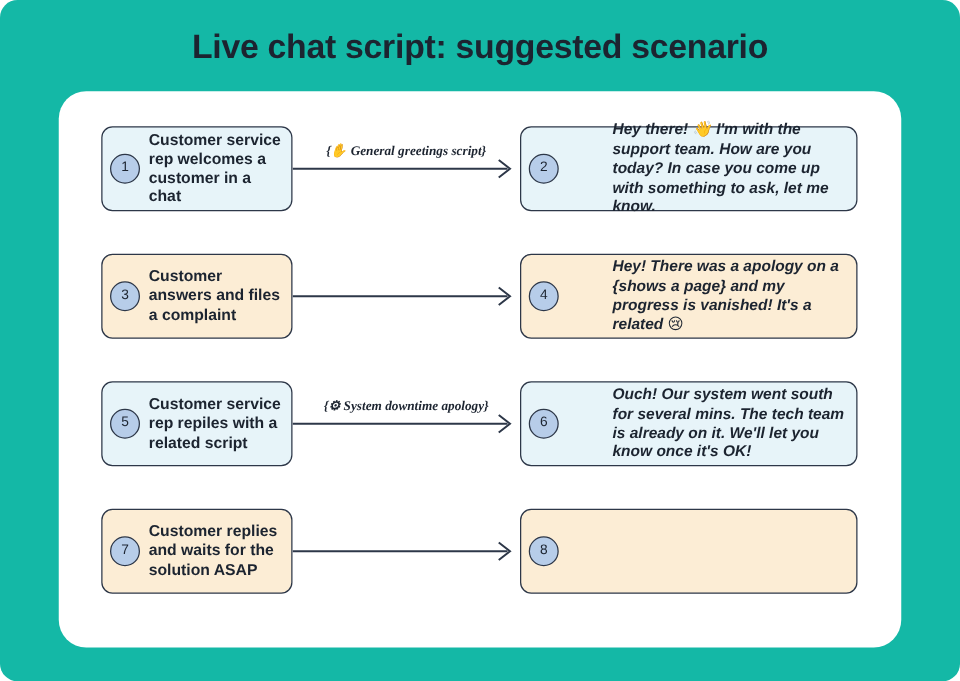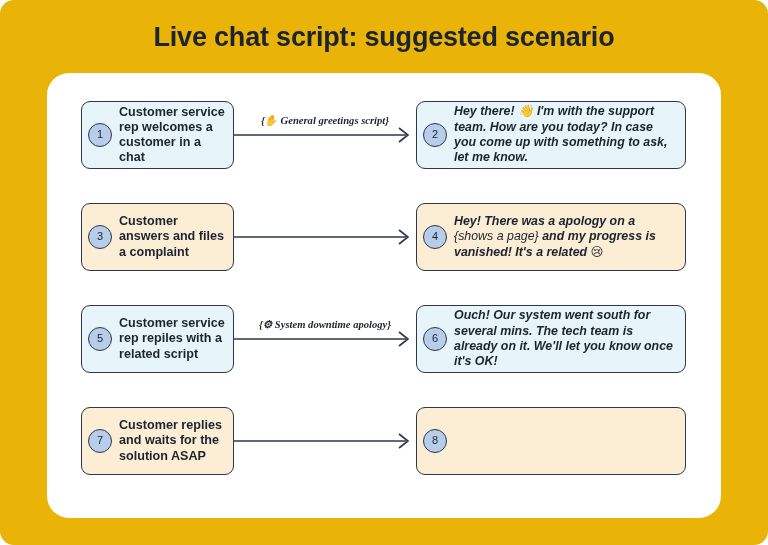--- a/index.html
+++ b/index.html
@@ -12,21 +12,21 @@
     height: 545px;
     overflow: hidden;
     background: #ffffff;
     font-family: "Liberation Sans", "DejaVu Sans", sans-serif;
   }
 
   .page {
     position: relative;
     width: 768px;
     height: 545px;
-    background: #eab308;
+    background: #14b8a6;
     border-radius: 14px;
     box-sizing: border-box;
     overflow: hidden;
   }
 
   .page-title {
     position: absolute;
     top: 22px;
     left: 0;
     width: 768px;
@@ -111,23 +111,24 @@
     color: #1c2430;
   }
   .node.left .node-text {
     font-weight: bold;
   }
   .node.right .node-text {
     font-style: italic;
     font-weight: bold;
     font-size: 12.4px;
     line-height: 15.4px;
+    margin-left: 36px;
   }
   .node-text .em {
-    font-weight: normal;
+    font-weight: bold;
   }
 
   
   .arrow {
     position: absolute;
     left: 187px;
     width: 182px;
     height: 68px;
     top: 0;
     font-family: Liberation Serif, serif;

